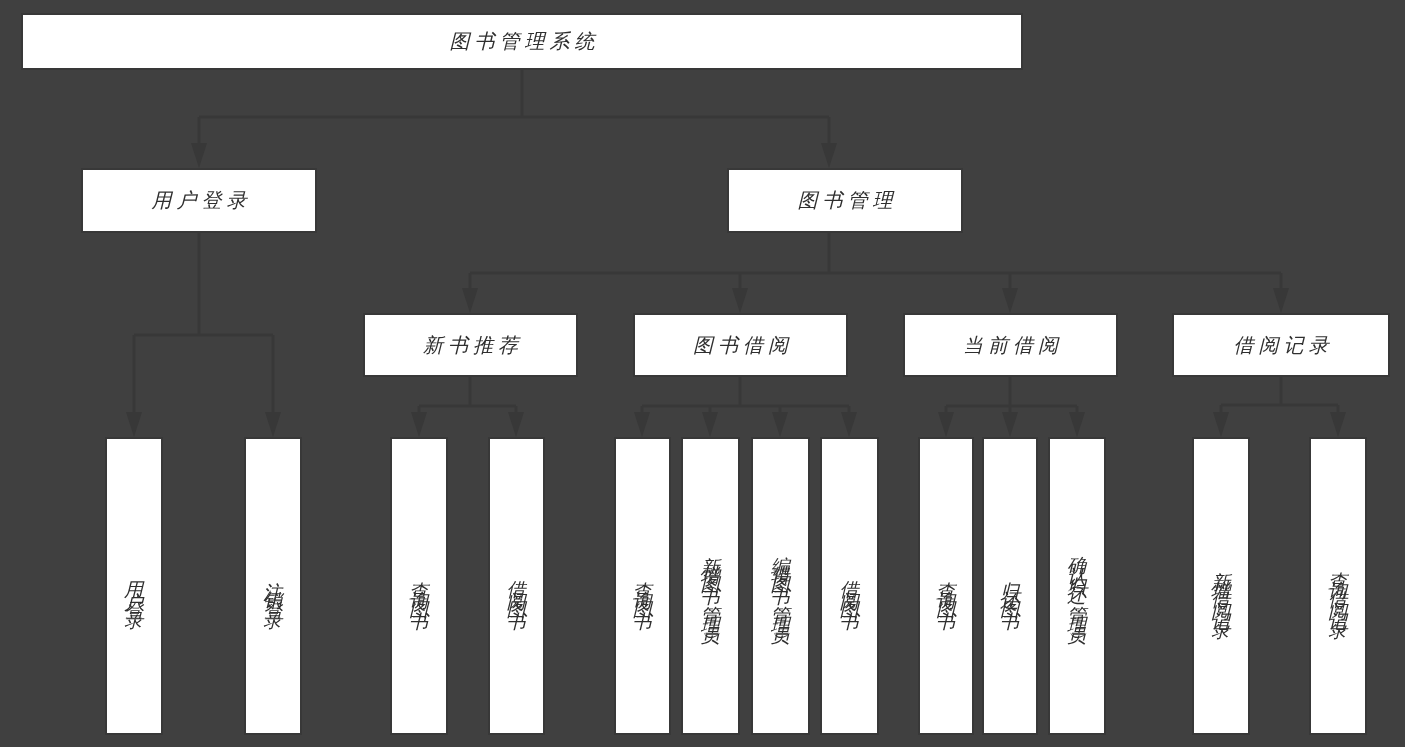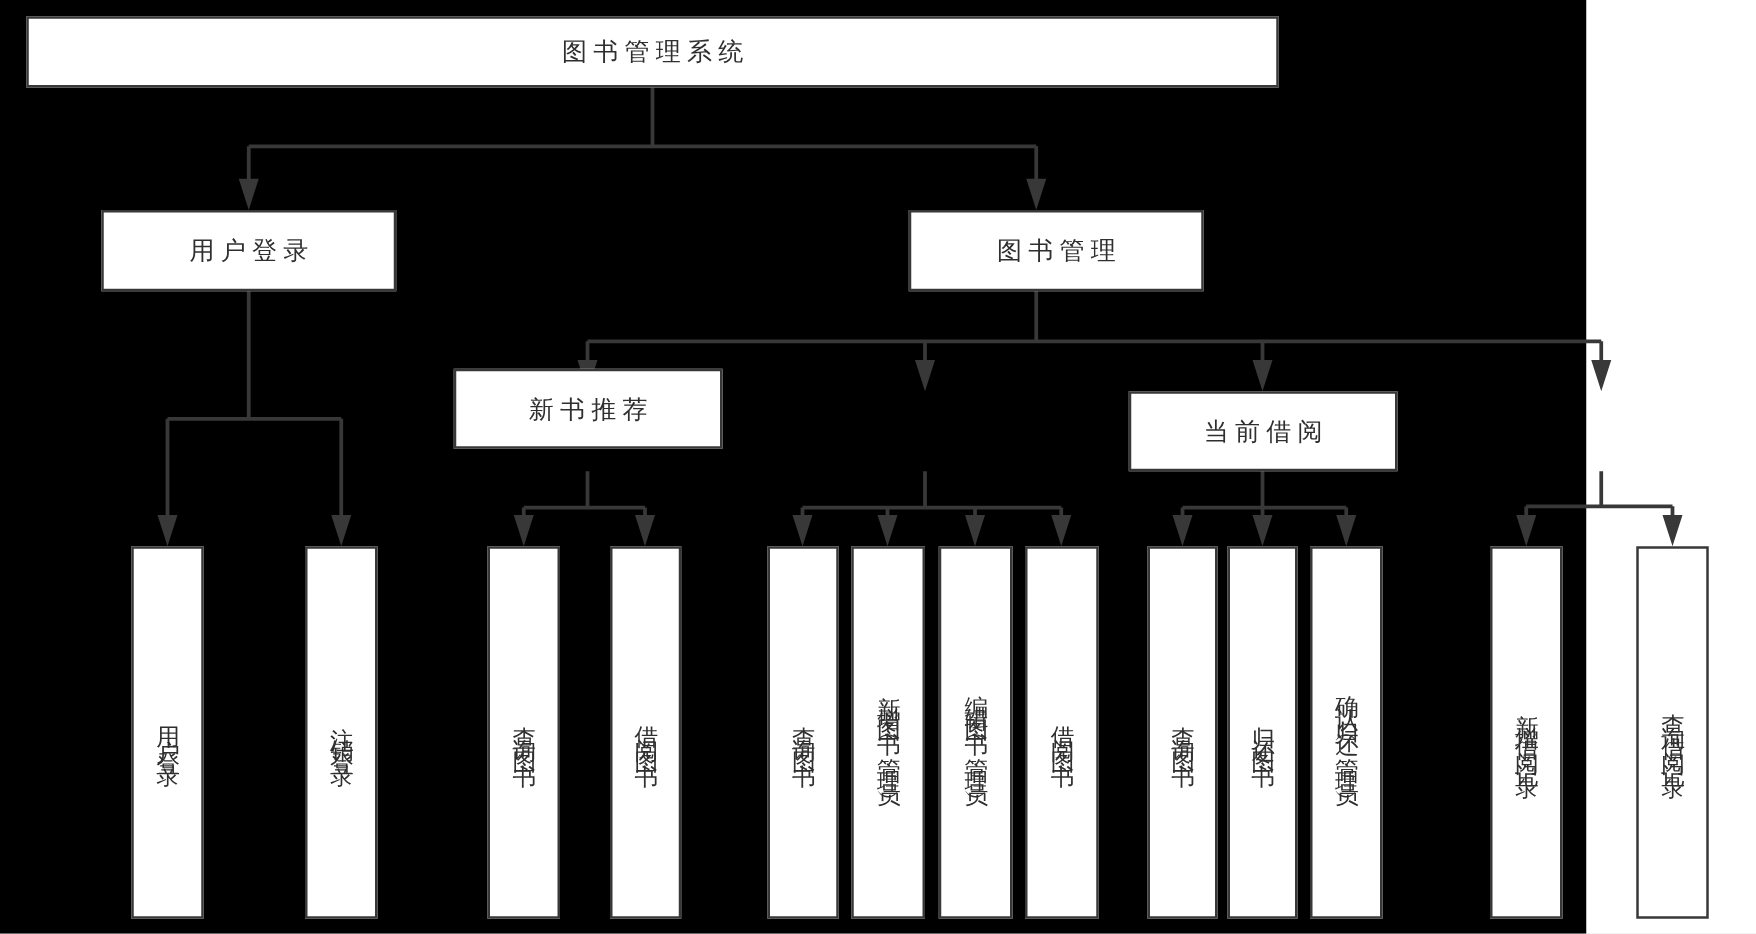--- a/index.html
+++ b/index.html
@@ -6,23 +6,24 @@
     margin: 0;
     padding: 0;
     background: #ffffff;
     width: 1405px;
     height: 747px;
     overflow: hidden;
     font-family: "DejaVu Sans", "Liberation Sans", sans-serif;
   }
   .canvas {
     position: relative;
-    width: 1269px;
+    width: 1405px;
     height: 747px;
-    background: #000000;
+    background: #404040;
+    font-style: italic;
   }
   .connectors {
     position: absolute;
     left: 0;
     top: 0;
     width: 1405px;
     height: 747px;
     pointer-events: none;
   }
   .box {
@@ -45,21 +46,21 @@
     writing-mode: vertical-rl;
     text-orientation: mixed;
     font-size: 19px;
     letter-spacing: 10px;
     line-height: 1;
     white-space: nowrap;
   }
   .root-box  { left: 21px;   top: 13px;  width: 1002px; height: 57px; }
   .l2-user   { left: 81px;   top: 168px; width: 236px;  height: 65px; }
   .l2-book   { left: 727px;  top: 168px; width: 236px;  height: 65px; }
-  .l3-rec    { left: 363px;  top: 295px; width: 215px;  height: 64px; }
+  .l3-rec    { left: 363px;  top: 313px; width: 215px;  height: 64px; }
   .l3-bor    { left: 633px;  top: 313px; width: 215px;  height: 64px; }
   .l3-cur    { left: 903px;  top: 313px; width: 215px;  height: 64px; }
   .l3-log    { left: 1172px; top: 313px; width: 218px;  height: 64px; }
   .leaf-u1   { left: 105px;  top: 437px; width: 58px; height: 298px; }
   .leaf-u2   { left: 244px;  top: 437px; width: 58px; height: 298px; }
   .leaf-r1   { left: 390px;  top: 437px; width: 58px; height: 298px; }
   .leaf-r2   { left: 488px;  top: 437px; width: 57px; height: 298px; }
   .leaf-b1   { left: 614px;  top: 437px; width: 57px; height: 298px; }
   .leaf-b2   { left: 681px;  top: 437px; width: 59px; height: 298px; }
   .leaf-b3   { left: 751px;  top: 437px; width: 59px; height: 298px; }
@@ -120,21 +121,23 @@
       M1213 412 L1229 412 L1221 437 Z
       M1330 412 L1346 412 L1338 437 Z"></path>
   </svg>
 
   <div class="box root-box hlabel">图书管理系统</div>
 
   <div class="box l2-user hlabel">用户登录</div>
   <div class="box l2-book hlabel">图书管理</div>
 
   <div class="box l3-rec hlabel">新书推荐</div>
+  <div class="box l3-bor hlabel">图书借阅</div>
   <div class="box l3-cur hlabel">当前借阅</div>
+  <div class="box l3-log hlabel">借阅记录</div>
 
   <div class="box leaf leaf-u1">用户登录</div>
   <div class="box leaf leaf-u2">注销登录</div>
 
   <div class="box leaf leaf-r1">查询图书</div>
   <div class="box leaf leaf-r2">借阅图书</div>
 
   <div class="box leaf leaf-b1">查询图书</div>
   <div class="box leaf leaf-b2">新增图书（管理员）</div>
   <div class="box leaf leaf-b3">编辑图书（管理员）</div>

